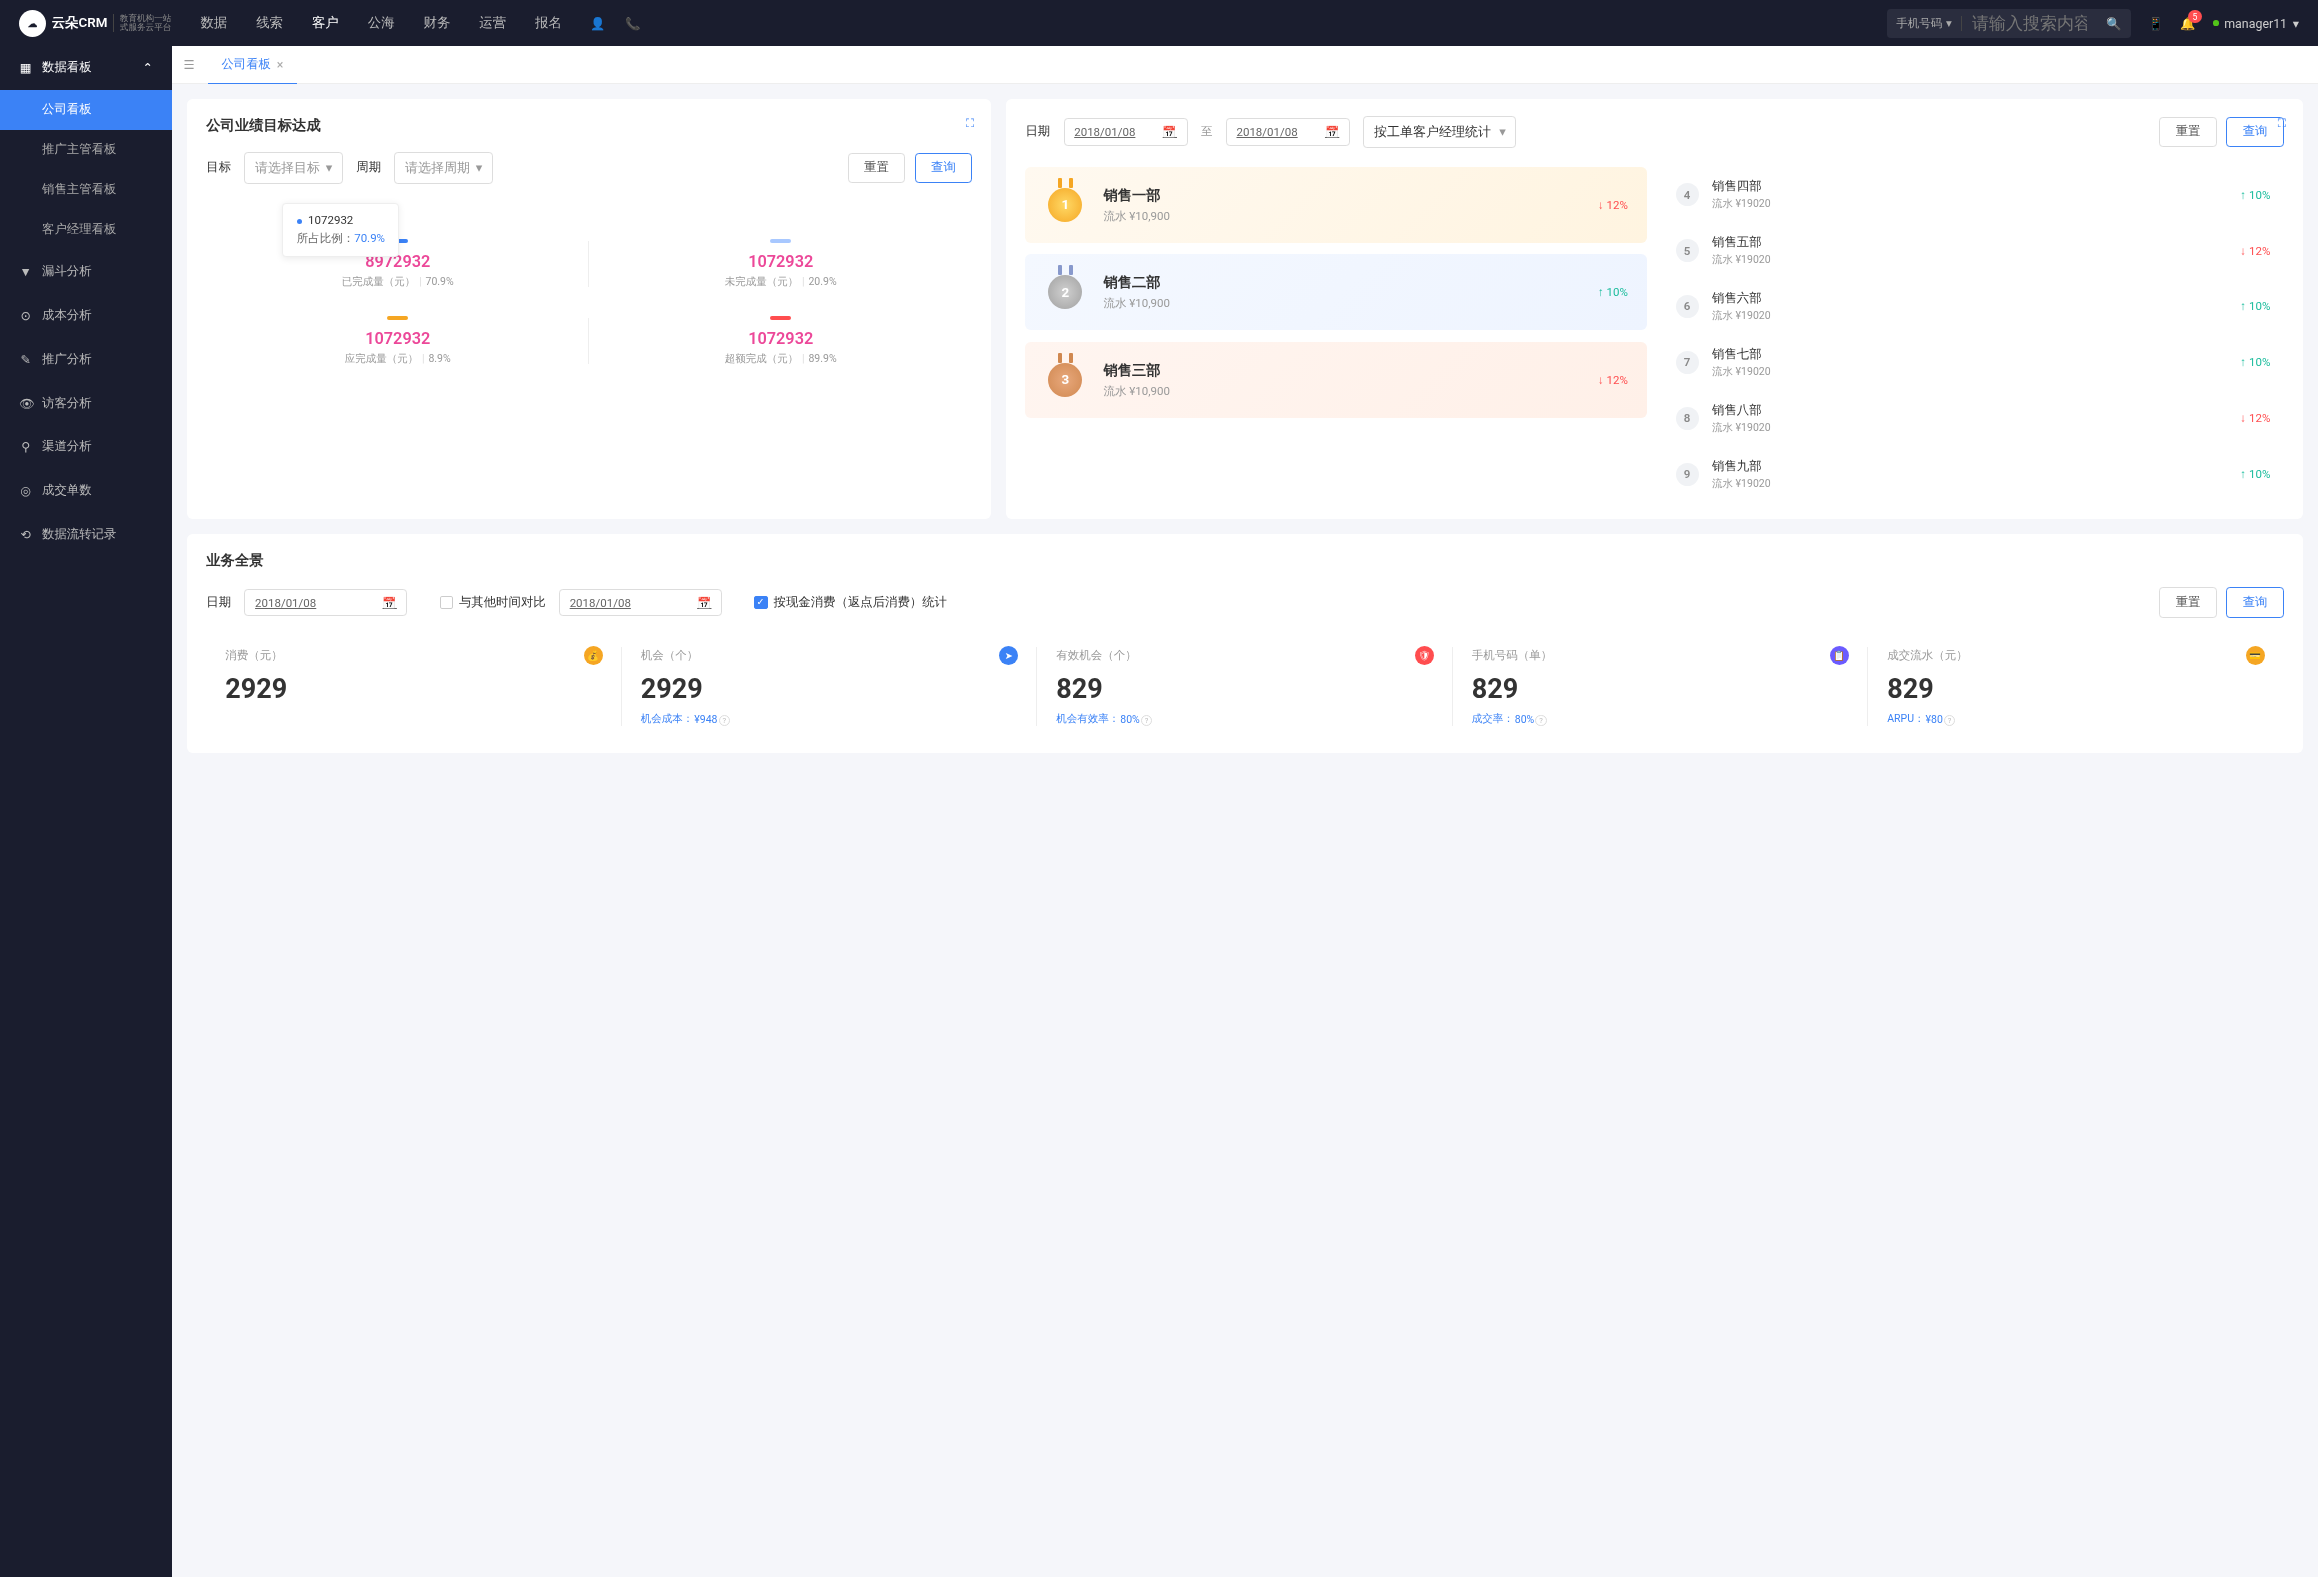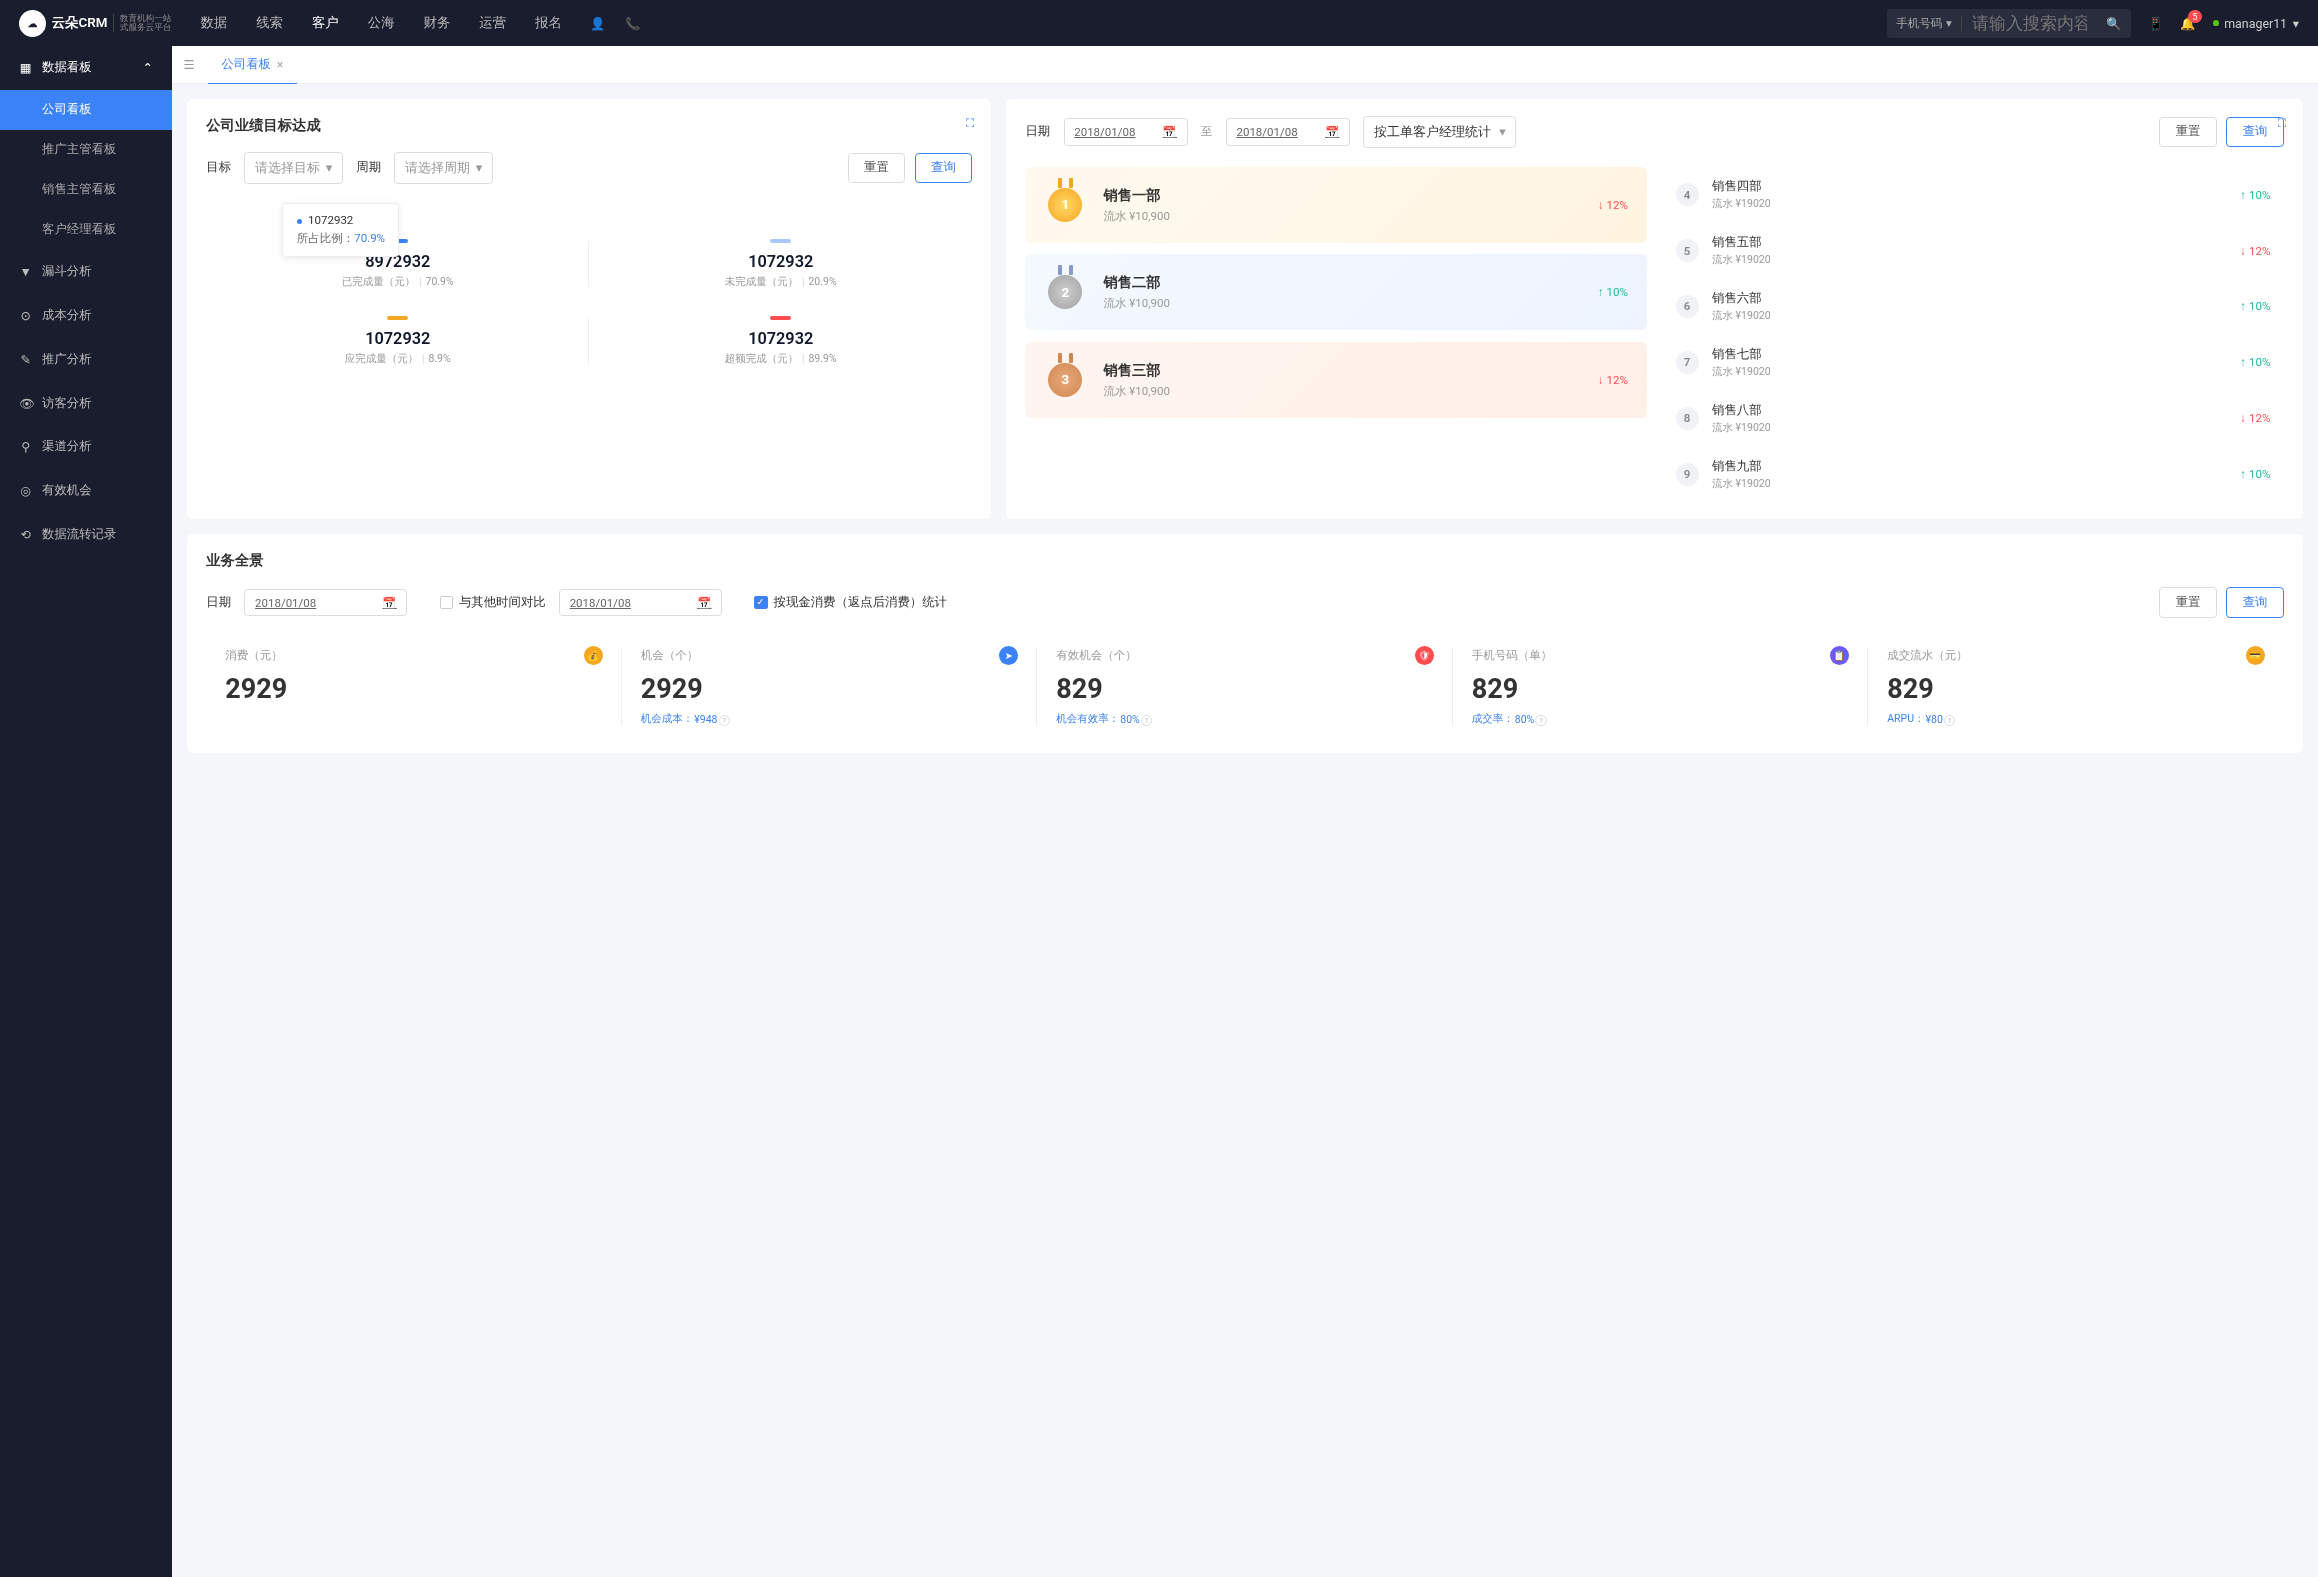--- a/index.html
+++ b/index.html
@@ -60,21 +60,21 @@
 .donut-center { position:absolute; inset:0; display:flex; flex-direction:column; align-items:center; justify-content:center; }
 .donut-num { font-size:19px; font-weight:700; }
 .donut-lbl { font-size:10.5px; color:#999; margin-top:1.9px; }
 .donut-badge { margin-top:7.6px; background:#eef4ff; color:#3b82f6; padding:2.9px 9.6px; border-radius:9.6px; font-size:10.5px; display:flex; align-items:center; gap:3.8px; }
 
 .stats-grid { display:grid; grid-template-columns:1fr 1fr; gap:0; margin-top:23px; width:100%; }
 .stat-cell { text-align:center; padding:13.4px 9.6px; position:relative; }
 .stat-cell:nth-child(odd)::after { content:''; position:absolute; right:0; top:20%; height:60%; width:1px; background:#eee; }
 .stat-bar { width:21px; height:3.8px; border-radius:1.9px; margin:0 auto 9.6px; }
 .bar-blue{background:#3b82f6;} .bar-lblue{background:#a8c8ff;} .bar-orange{background:#f5a623;} .bar-red{background:#ff4d4f;}
-.stat-val { font-size:16.3px; font-weight:600; color:#0f172a; }
+.stat-val { font-size:16.3px; font-weight:600; color:#ec4899; }
 .stat-sub { font-size:10.5px; color:#999; margin-top:3.8px; }
 .stat-sub .div { margin:0 3.8px; color:#ddd; }
 
 .rank-wrap { display:flex; gap:15.3px; }
 .rank-top { flex:1; display:flex; flex-direction:column; gap:11.5px; }
 .rank-card { border-radius:5.7px; padding:17px 19px; display:flex; align-items:center; gap:17px; }
 .rank-1 { background:linear-gradient(135deg,#fff9f0,#fff4e0); }
 .rank-2 { background:linear-gradient(135deg,#f4f8ff,#eef4ff); }
 .rank-3 { background:linear-gradient(135deg,#fff5f0,#fff0e8); }
 .medal { width:42px; height:42px; position:relative; display:flex; align-items:center; justify-content:center; }
@@ -187,21 +187,21 @@
         <div class="side-item">
           <span class="ic">👁</span>
           <span>访客分析</span>
         </div>
         <div class="side-item">
           <span class="ic">⚲</span>
           <span>渠道分析</span>
         </div>
         <div class="side-item">
           <span class="ic">◎</span>
-          <span>有效机会</span>
+          <span>成交单数</span>
         </div>
         <div class="side-item">
           <span class="ic">⟲</span>
           <span>数据流转记录</span>
         </div>
       </div>
   </div>
 
   <div class="main">
     <div class="tab-bar">

